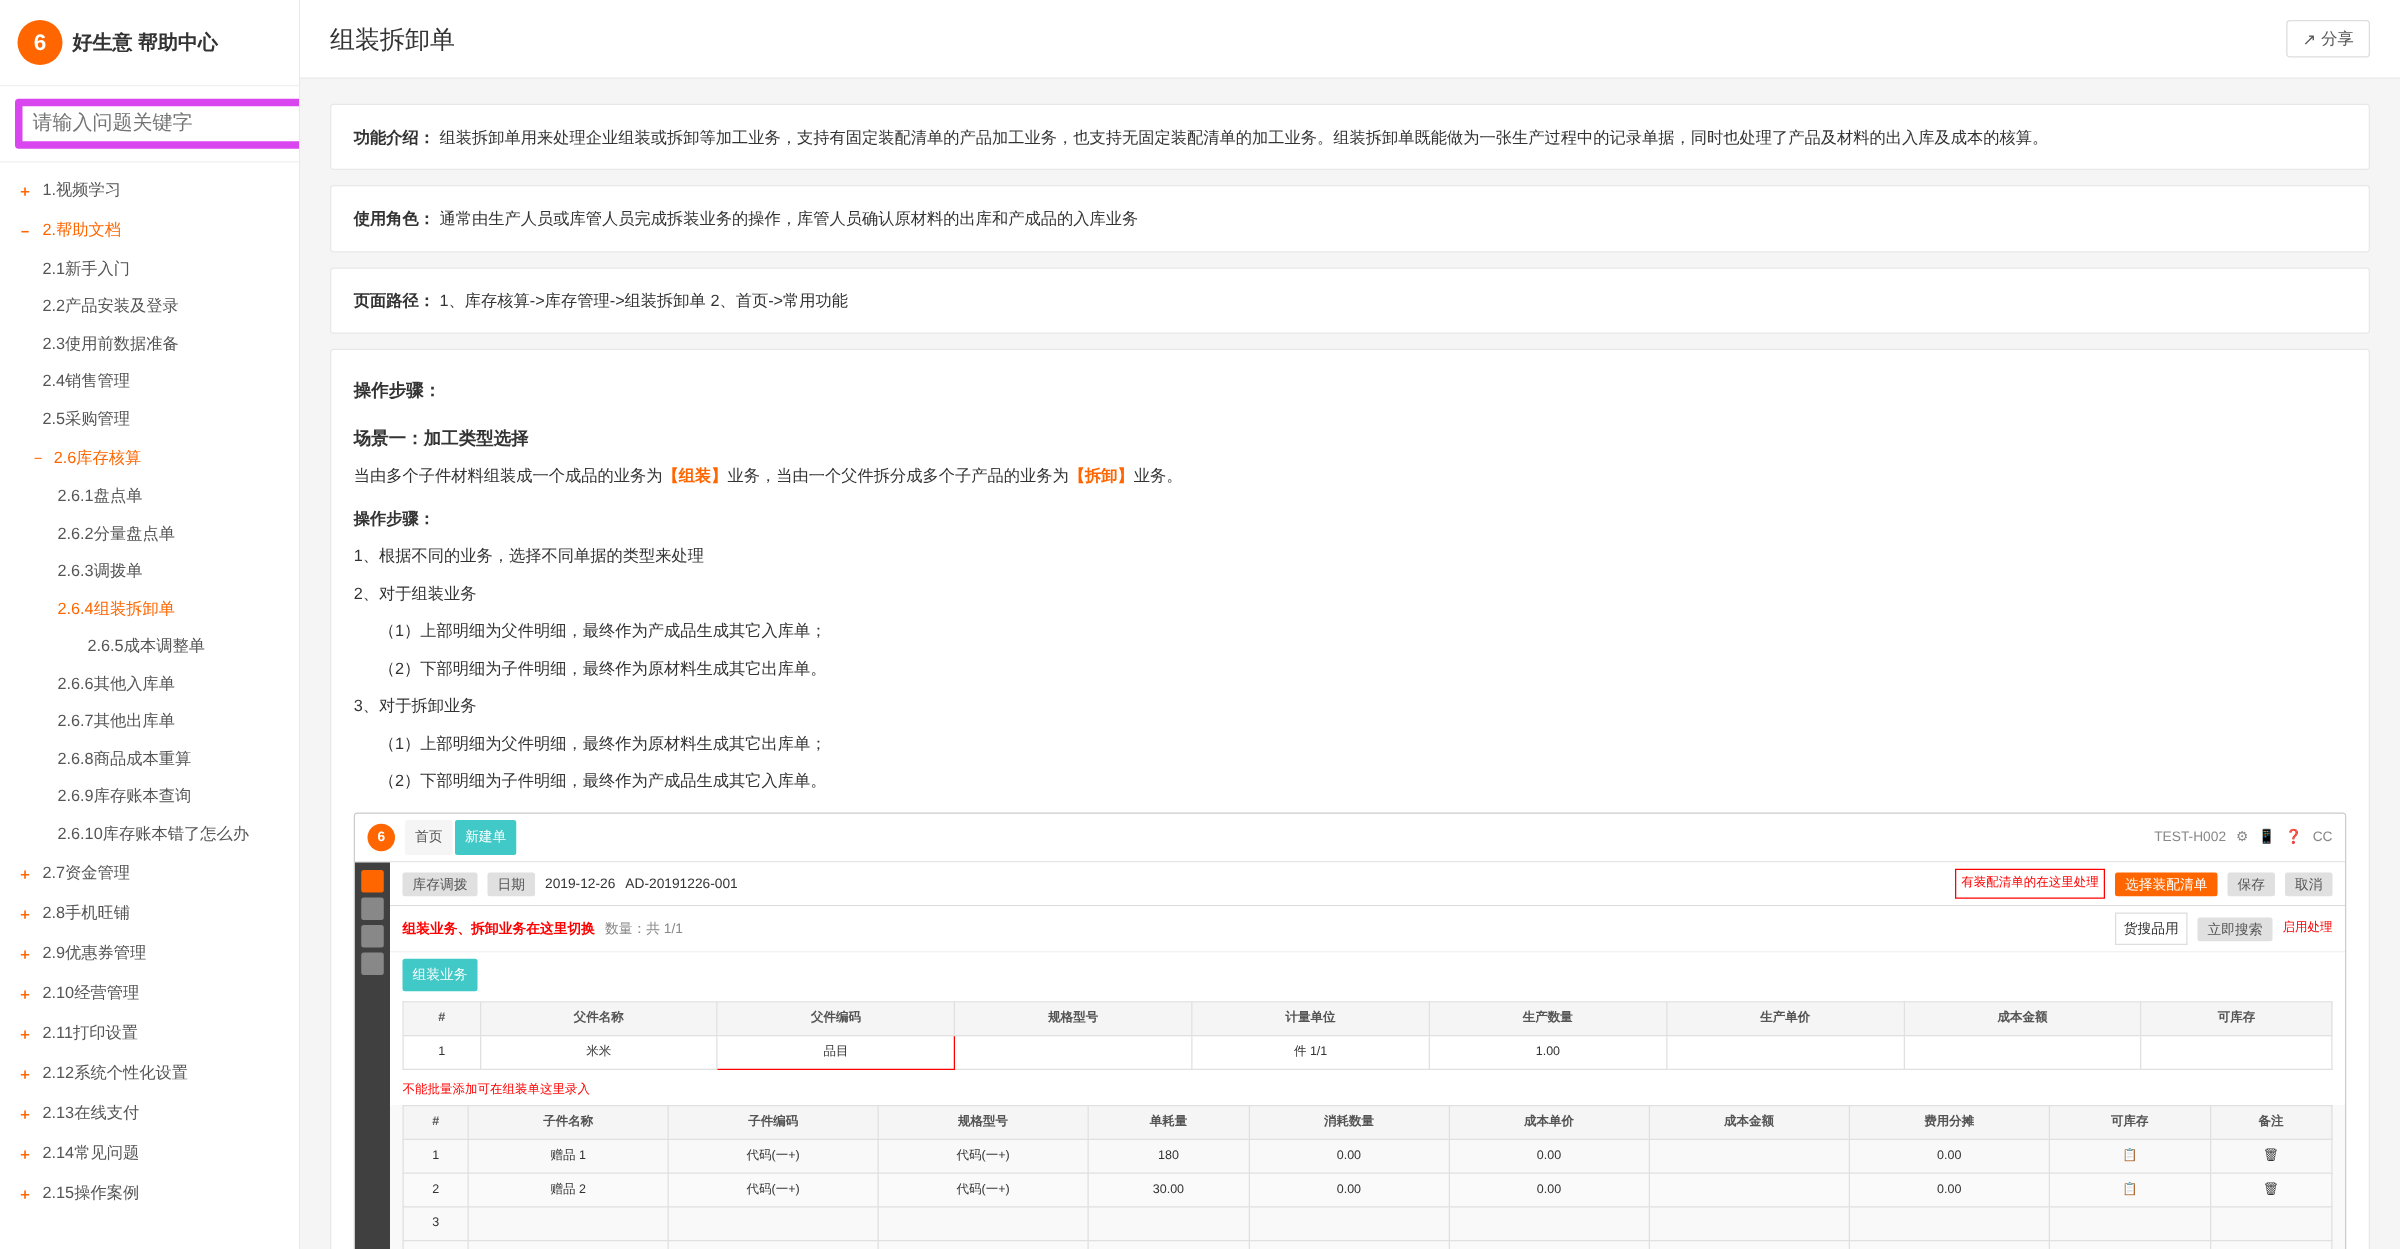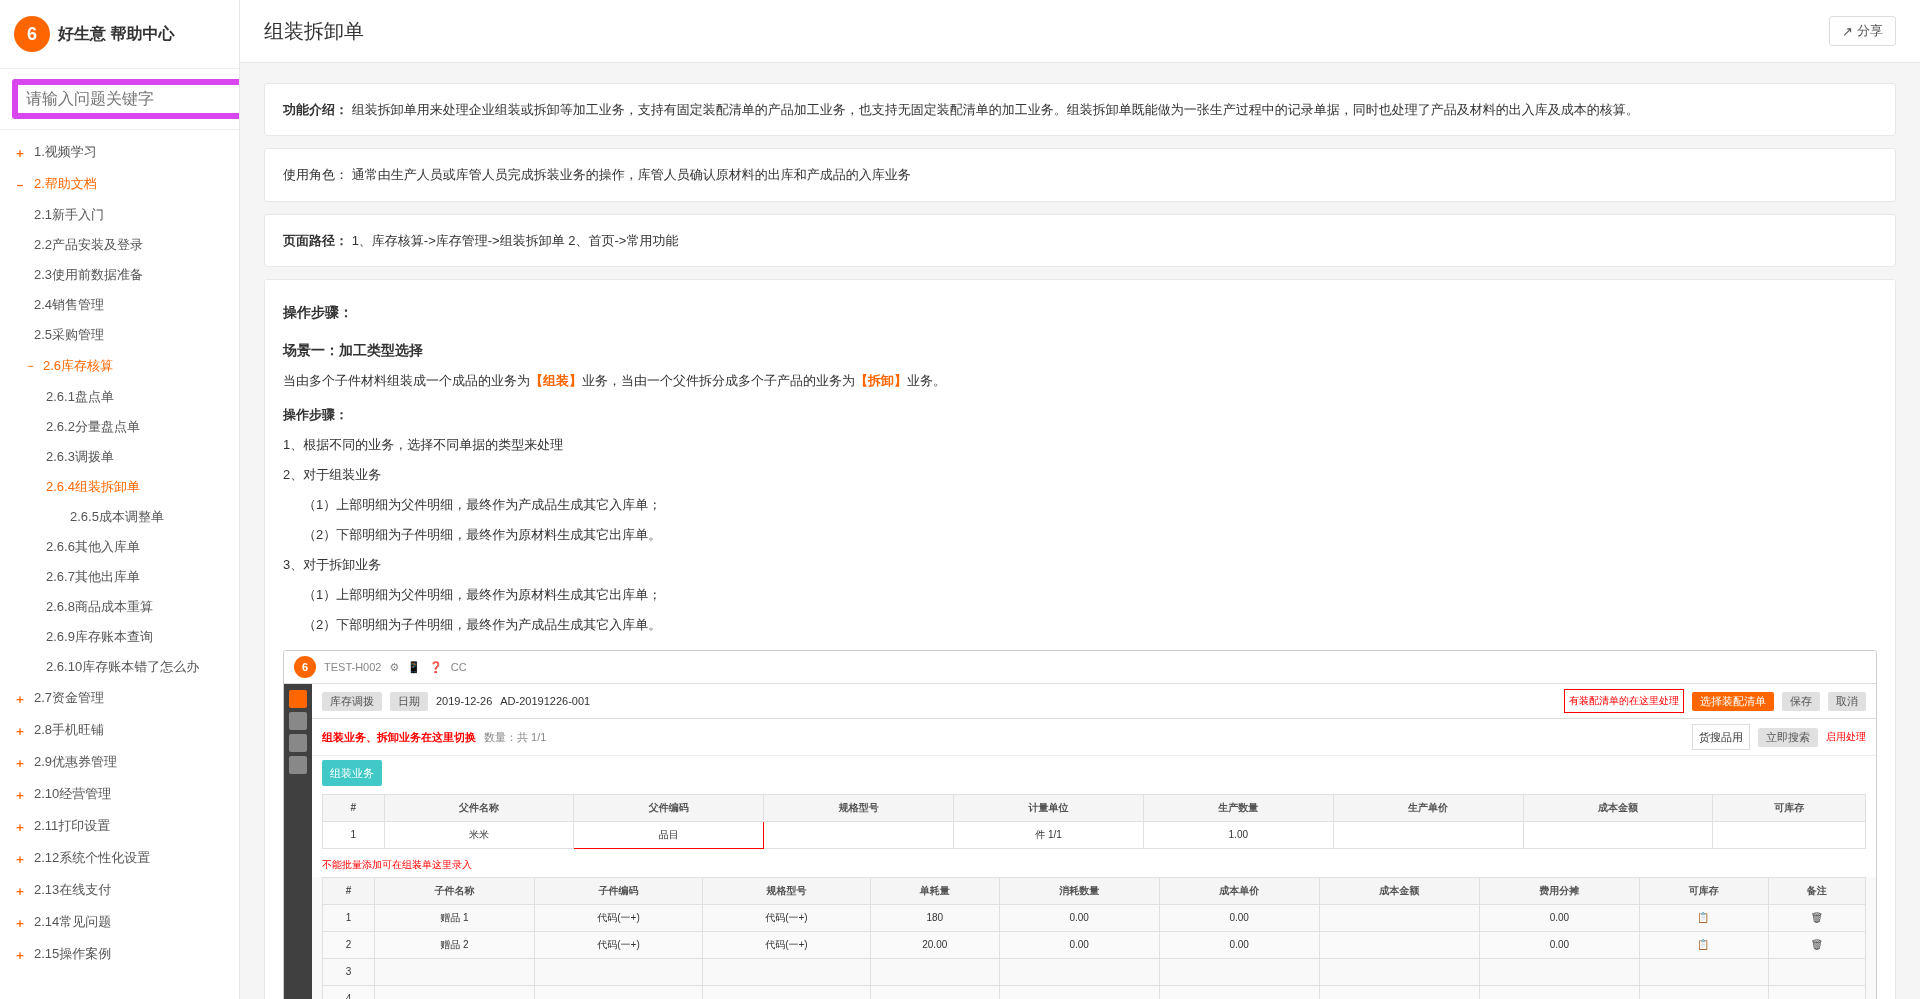--- a/index.html
+++ b/index.html
@@ -426,21 +426,21 @@
   </div>
 
   <div id="content">
 
     <div class="info-box">
       <span style="font-weight:bold;">功能介绍：</span>
       <span>组装拆卸单用来处理企业组装或拆卸等加工业务，支持有固定装配清单的产品加工业务，也支持无固定装配清单的加工业务。组装拆卸单既能做为一张生产过程中的记录单据，同时也处理了产品及材料的出入库及成本的核算。</span>
     </div>
 
     <div class="info-box">
-      <span style="font-weight:normal;">使用角色：</span>
+      <span style="font-weight:bold;">使用角色：</span>
       <span>通常由生产人员或库管人员完成拆装业务的操作，库管人员确认原材料的出库和产成品的入库业务</span>
     </div>
 
     <div class="info-box">
       <span style="font-weight:bold;">页面路径：</span>
       <span>1、库存核算-&gt;库存管理-&gt;组装拆卸单 2、首页-&gt;常用功能</span>
     </div>
 
     <div class="step-content">
       <p class="section-title">操作步骤：</p>
@@ -458,20 +458,24 @@
       <p style="padding-left:20px;">（1）上部明细为父件明细，最终作为产成品生成其它入库单；</p>
       <p style="padding-left:20px;">（2）下部明细为子件明细，最终作为原材料生成其它出库单。</p>
       <p>3、对于拆卸业务</p>
       <p style="padding-left:20px;">（1）上部明细为父件明细，最终作为原材料生成其它出库单；</p>
       <p style="padding-left:20px;">（2）下部明细为子件明细，最终作为产成品生成其它入库单。</p>
 
       <div class="screenshot-container" style="margin-top:12px;">
 
         <div class="mock-titlebar">
           <div class="mock-logo-small">6</div>
+          <div class="mock-nav-tabs">
+            <div class="mock-tab">首页</div>
+            <div class="mock-tab active-tab">新建单</div>
+          </div>
           <div style="font-size:11px;color:#888;display:flex;gap:8px;">
             <span>TEST-H002</span>
             <span>⚙</span>
             <span>📱</span>
             <span>❓</span>
             <span>CC</span>
           </div>
         </div>
 
         <div class="mock-content-area">
@@ -575,21 +579,21 @@
                     <td></td>
                     <td>0.00</td>
                     <td>📋</td>
                     <td>🗑</td>
                   </tr>
                   <tr>
                     <td>2</td>
                     <td>赠品 2</td>
                     <td>代码(一+)</td>
                     <td>代码(一+)</td>
-                    <td>20.00</td>
+                    <td>30.00</td>
                     <td>0.00</td>
                     <td>0.00</td>
                     <td></td>
                     <td>0.00</td>
                     <td>📋</td>
                     <td>🗑</td>
                   </tr>
                   <tr>
                     <td>3</td>
                     <td></td>

